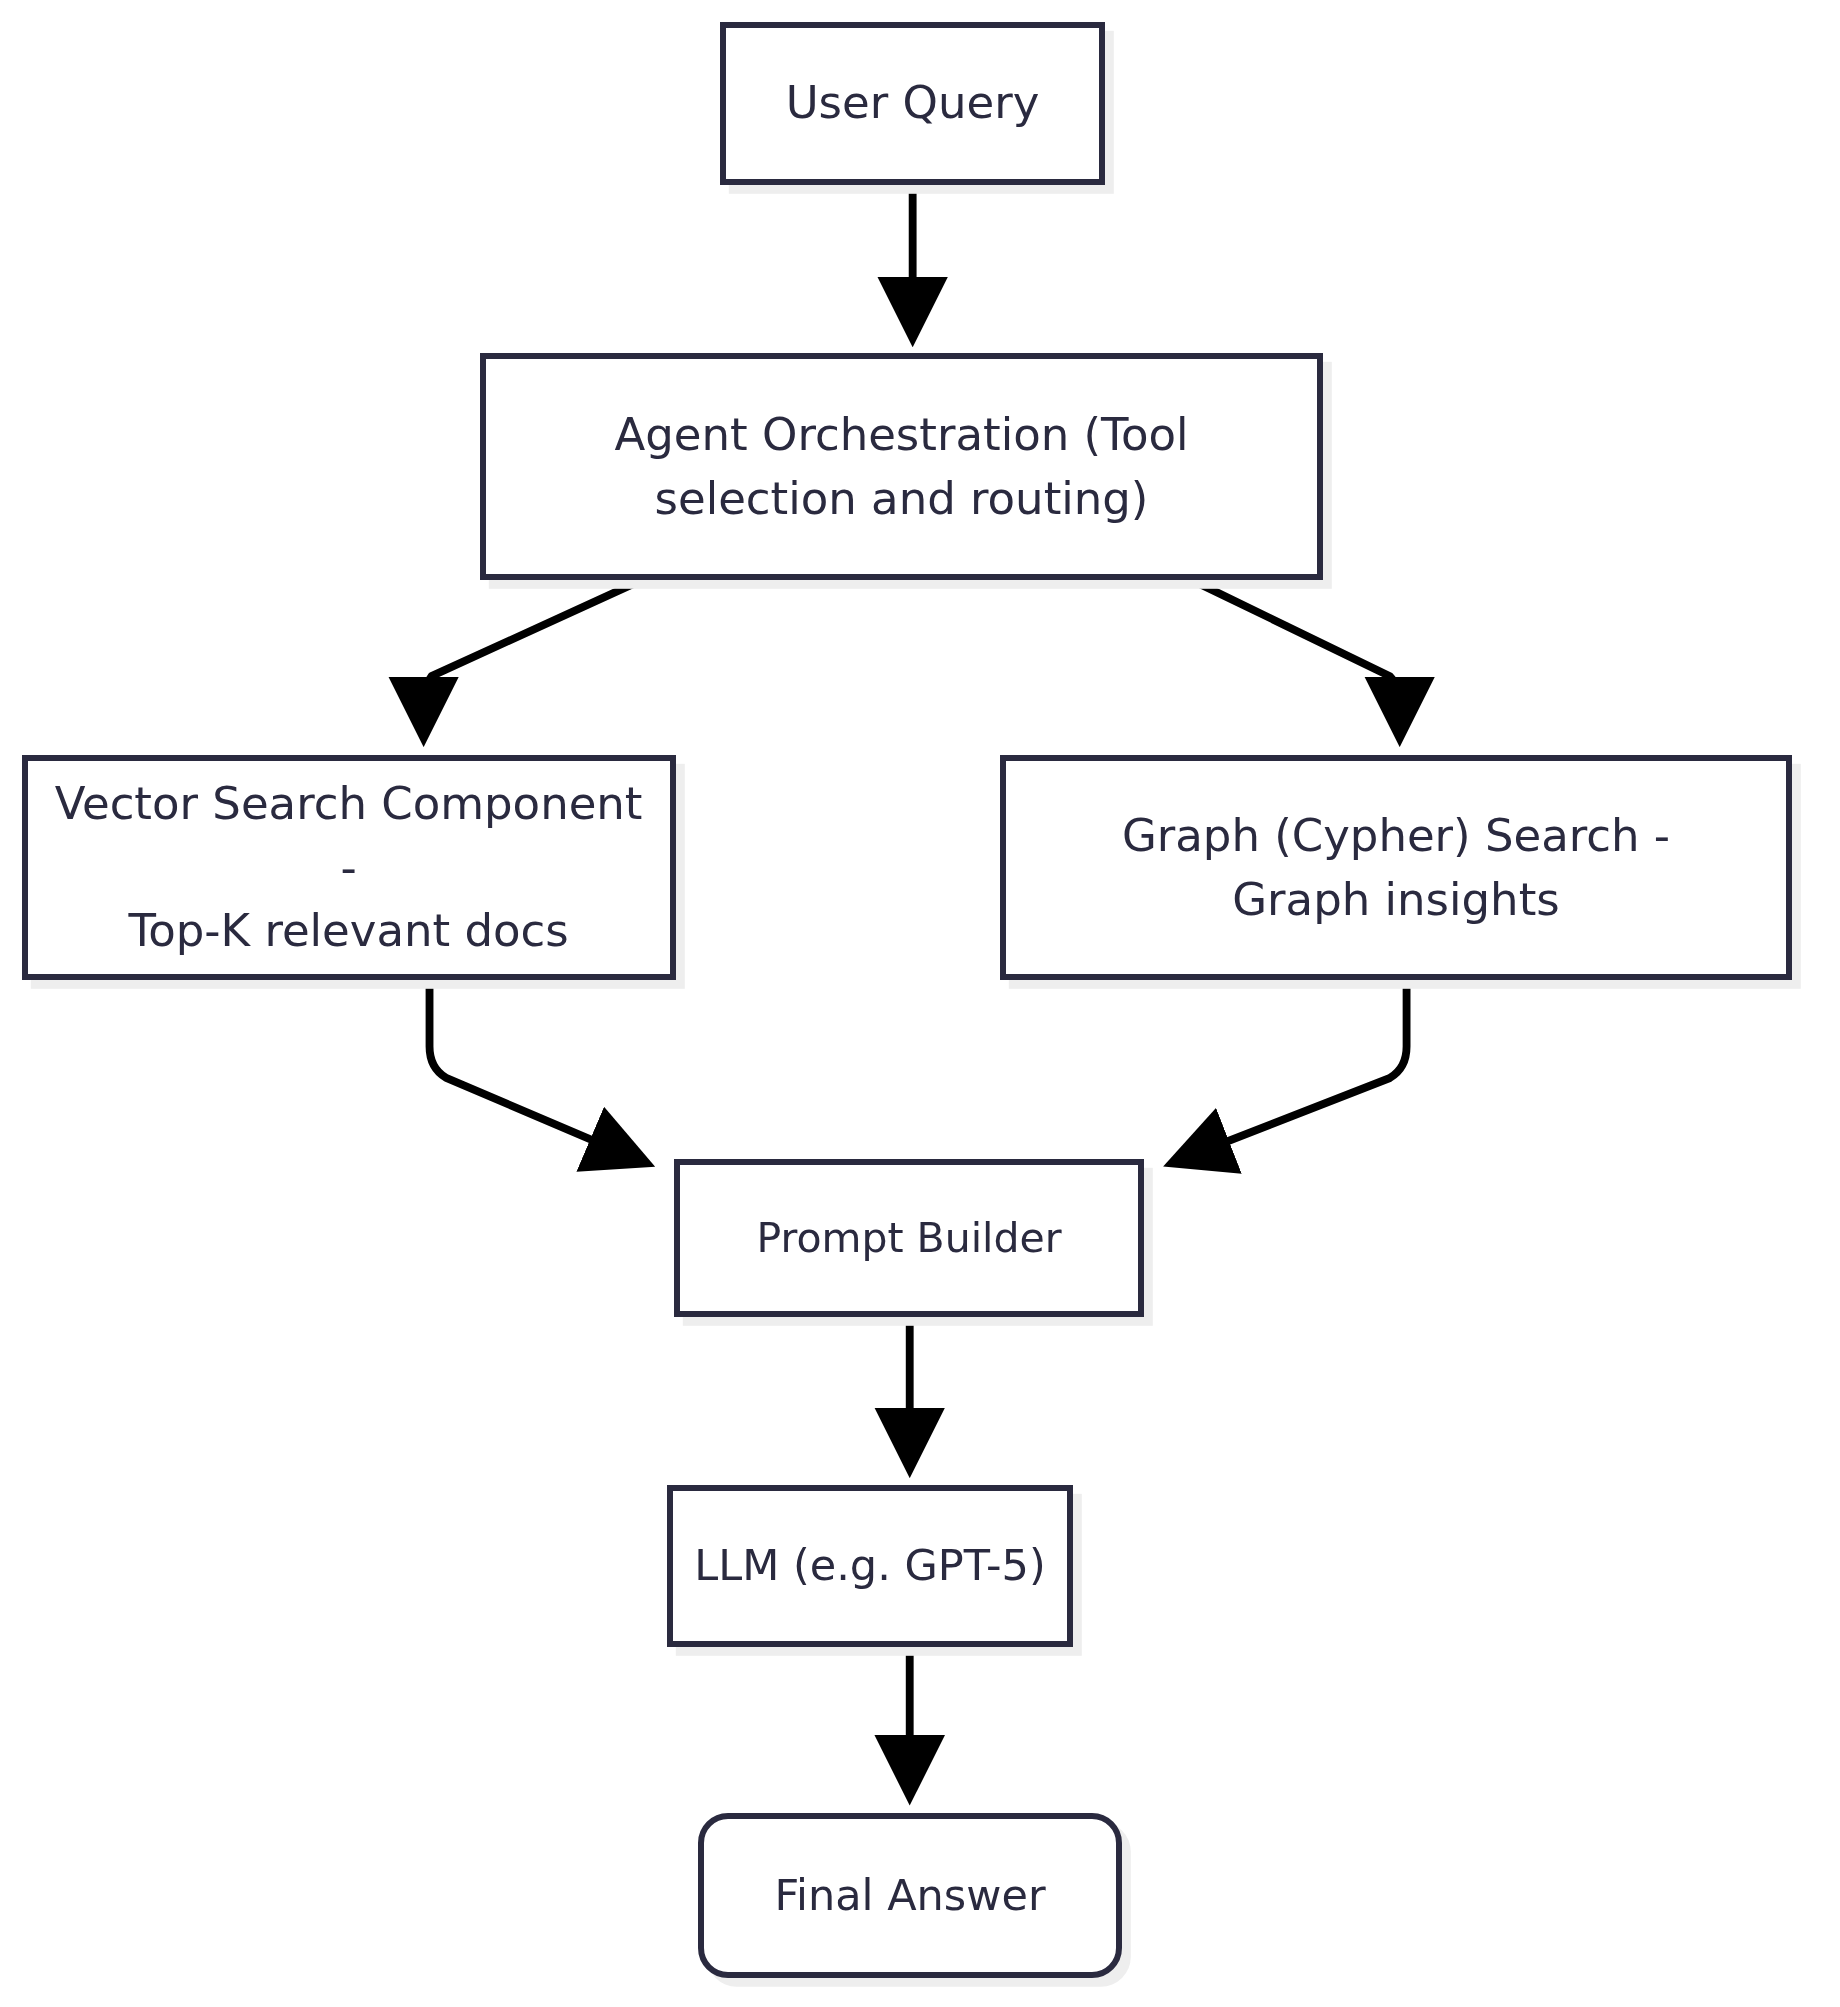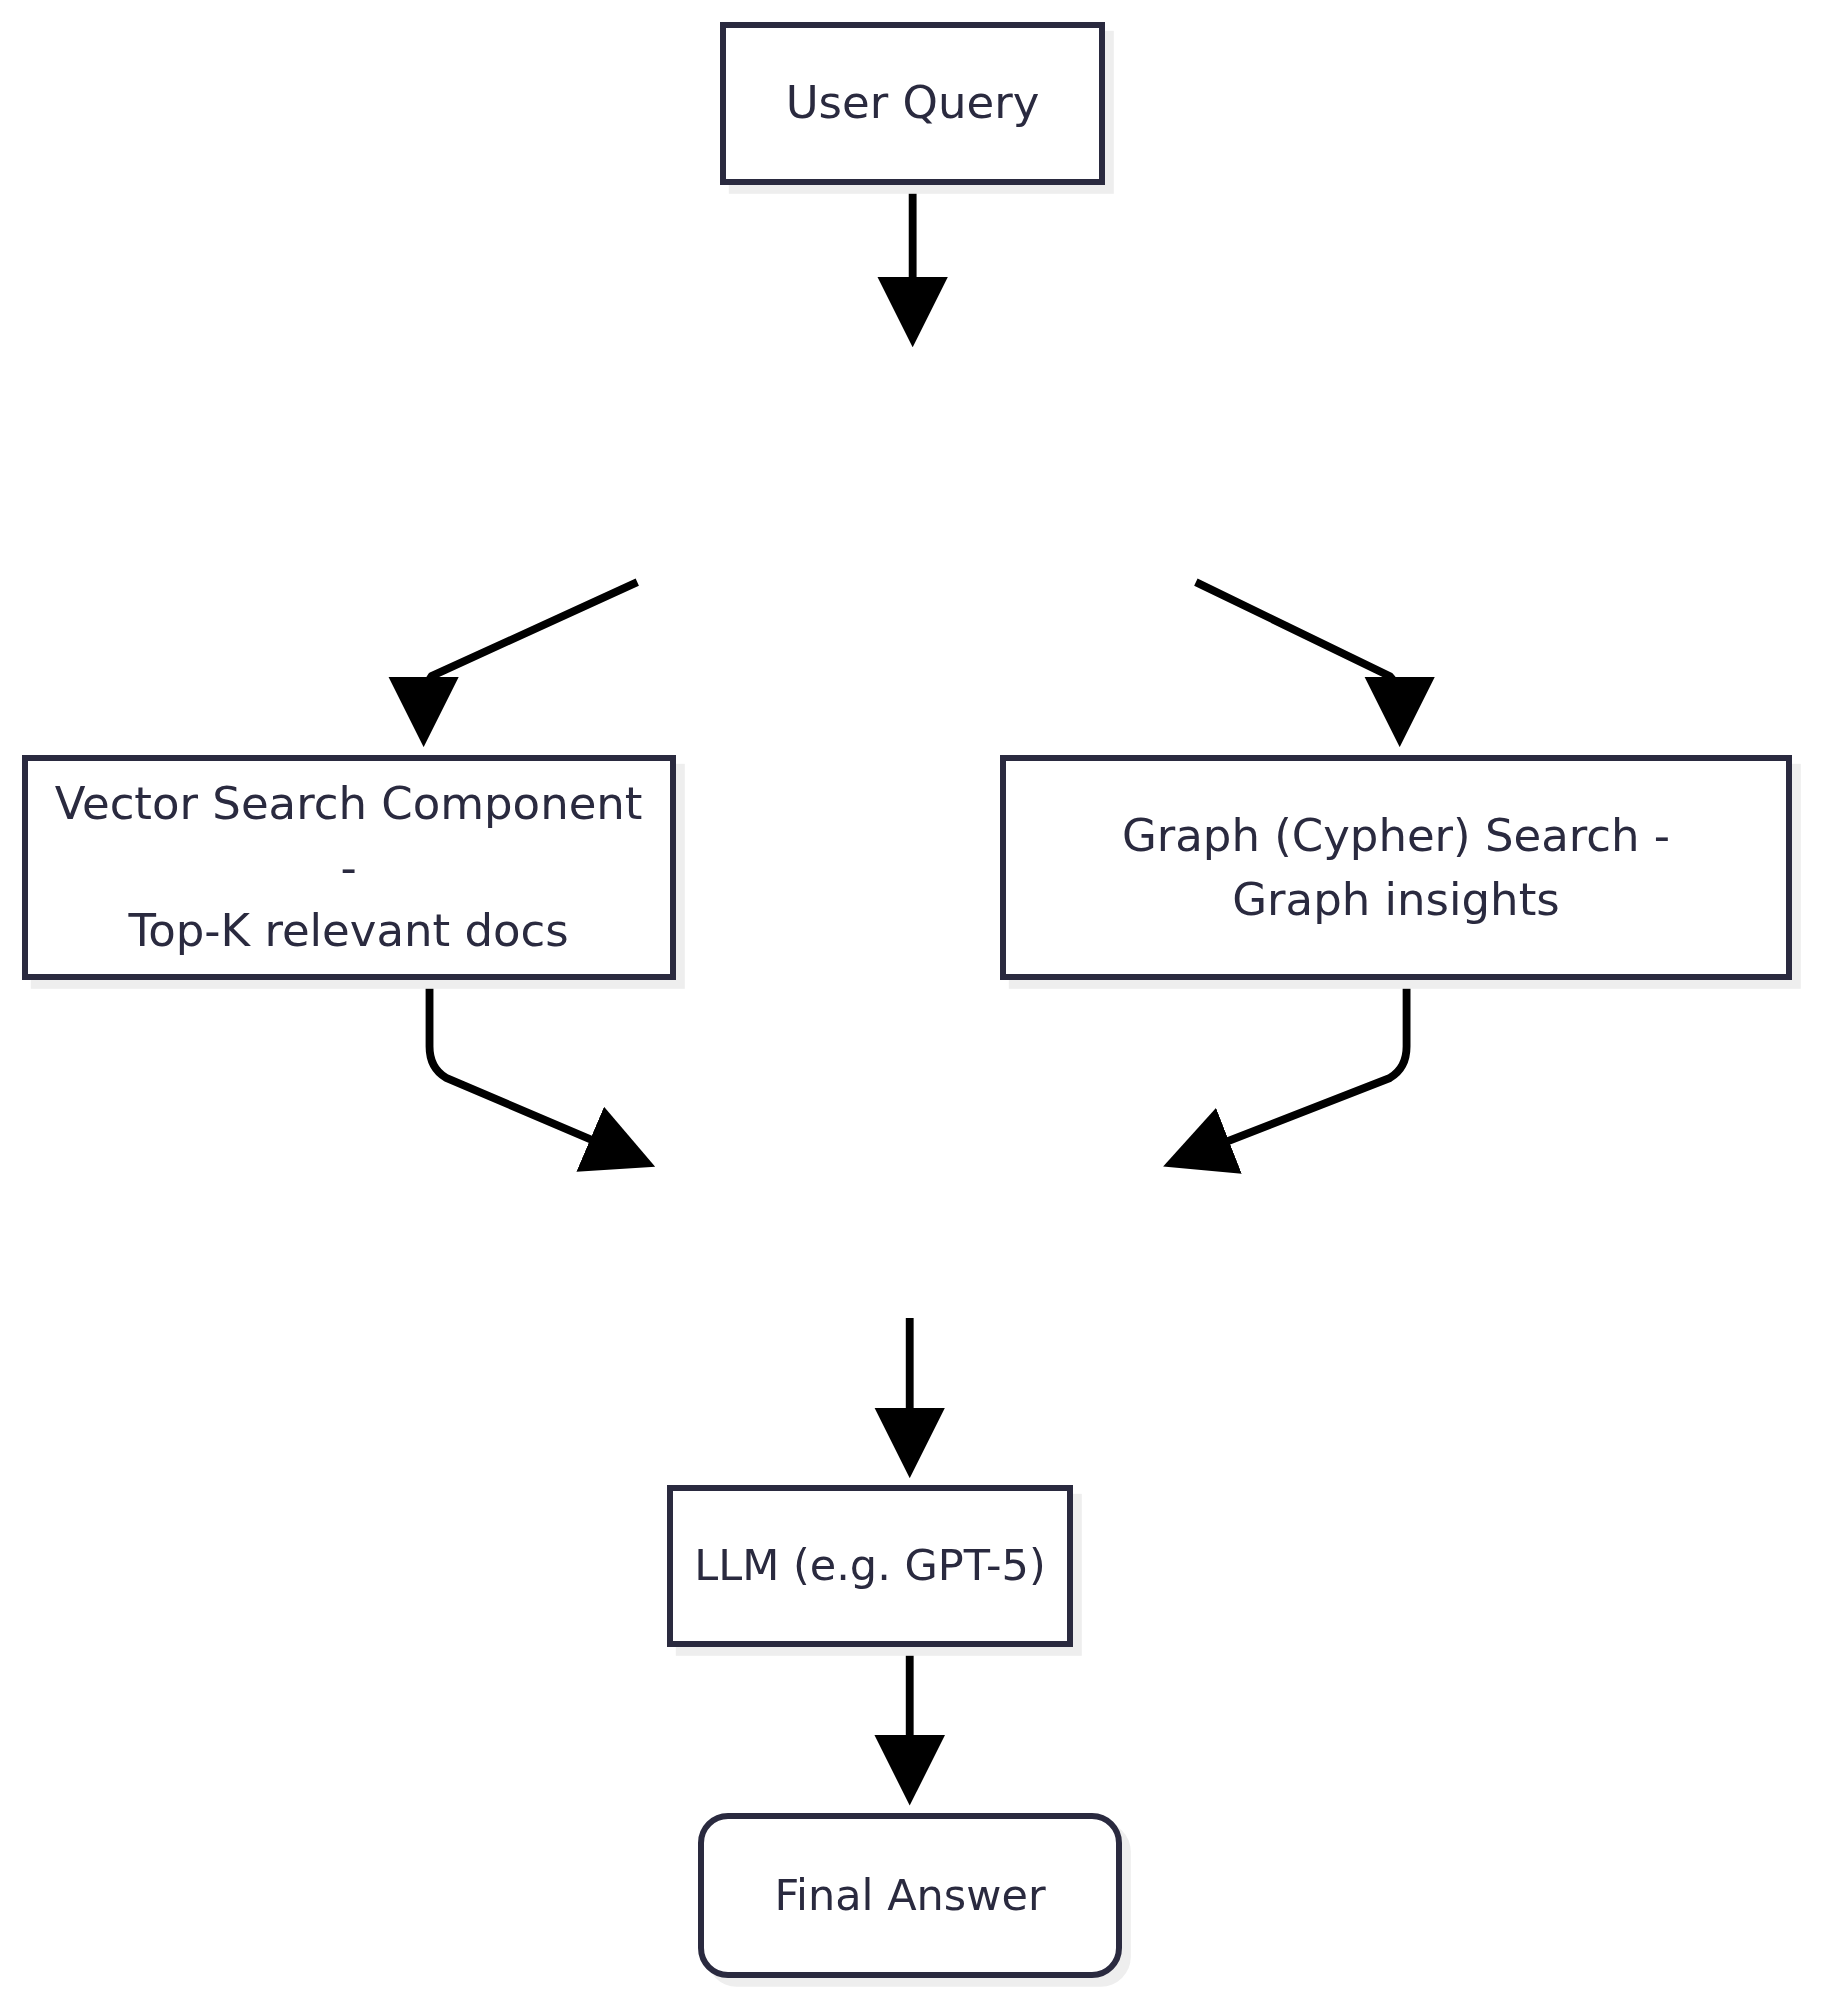--- a/index.html
+++ b/index.html
@@ -87,31 +87,38 @@
 
     <path d="M 928 1345 L 928 1494" fill="none" stroke="#000000" stroke-width="8" marker-end="url(#arrowhead)"></path>
 
     <path d="M 928 1682 L 928 1828" fill="none" stroke="#000000" stroke-width="8" marker-end="url(#arrowhead)"></path>
   </svg>
 
   <div class="node" id="node-user-query">
     <span class="node-label">User Query</span>
   </div>
 
+  <div class="node" id="node-agent">
+    <span class="node-label">Agent Orchestration (Tool
+selection and routing)</span>
+  </div>
 
   <div class="node" id="node-vector-search">
     <span class="node-label">Vector Search Component -
 Top-K relevant docs</span>
   </div>
 
   <div class="node" id="node-graph-search">
     <span class="node-label">Graph (Cypher) Search -
 Graph insights</span>
   </div>
 
+  <div class="node" id="node-prompt-builder">
+    <span class="node-label">Prompt Builder</span>
+  </div>
 
   <div class="node" id="node-llm">
     <span class="node-label">LLM (e.g. GPT-5)</span>
   </div>
 
   <div class="node" id="node-final-answer">
     <span class="node-label">Final Answer</span>
   </div>
 
 </div>

